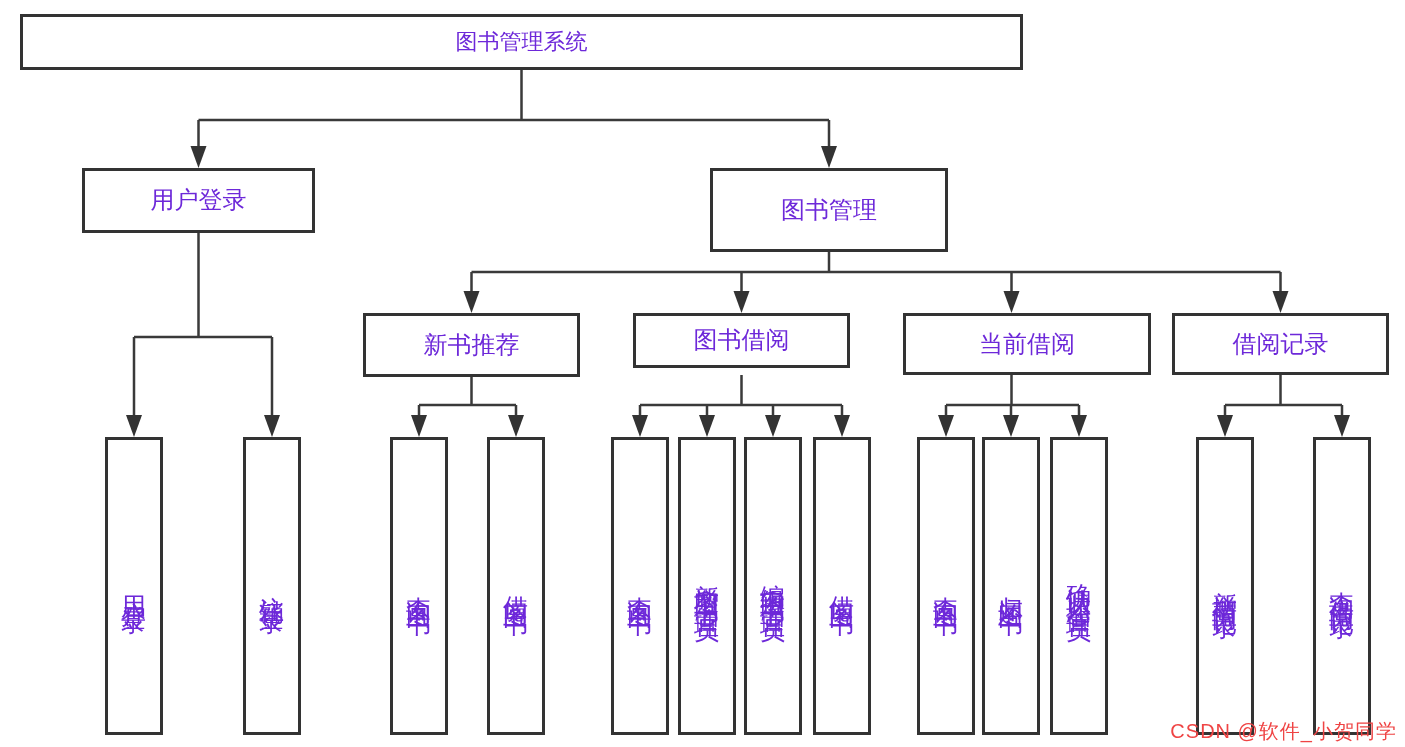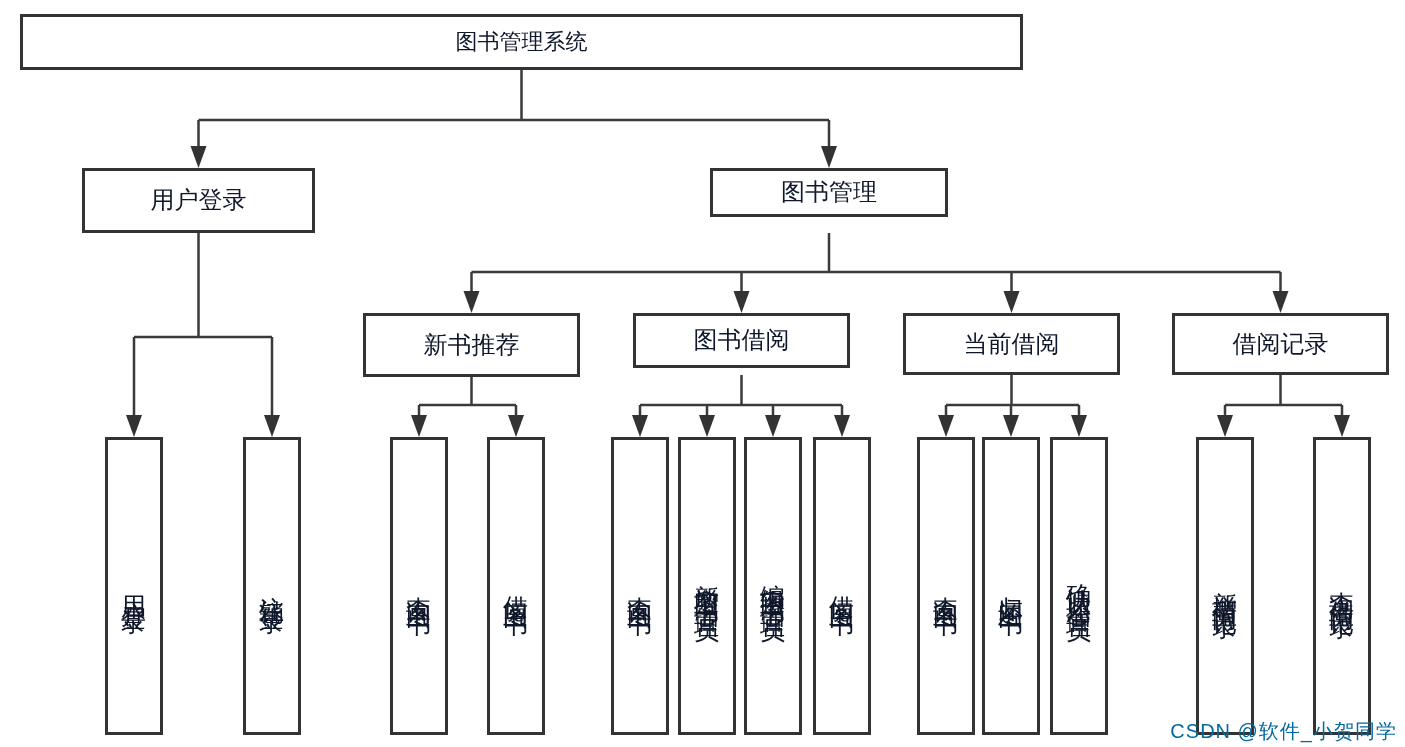--- a/index.html
+++ b/index.html
@@ -20,41 +20,41 @@
     left: 0;
     top: 0;
     width: 1405px;
     height: 747px;
   }
   .node {
     position: absolute;
     box-sizing: border-box;
     background: #ffffff;
     border: 3px solid #333333;
-    color: #0f172a;
+    color: #6d28d9;
     display: flex;
     align-items: center;
     justify-content: center;
     text-align: center;
     line-height: 1.2;
   }
   .node.root  { font-size: 22px; }
   .node.h     { font-size: 24px; }
   .node.v {
     writing-mode: vertical-rl;
     text-orientation: mixed;
     font-size: 25px;
     letter-spacing: 5px;
   }
   .watermark {
     position: absolute;
     right: 8px;
     bottom: 2px;
     font-size: 20px;
-    color: #0369a1;
+    color: #ef4444;
     letter-spacing: 1px;
     white-space: nowrap;
   }
 </style>
 </head>
 <body>
 
 <div class="stage">
 
   <svg class="wires" viewBox="0 0 1405 747" xmlns="http://www.w3.org/2000/svg">
@@ -95,25 +95,25 @@
       <polygon points="1003,415 1019,415 1011,437"></polygon>
       <polygon points="1071,415 1087,415 1079,437"></polygon>
       <polygon points="1217,415 1233,415 1225,437"></polygon>
       <polygon points="1334,415 1350,415 1342,437"></polygon>
     </g>
   </svg>
 
   <div class="node root" style="left:20px; top:14px; width:1003px; height:56px;">图书管理系统</div>
 
   <div class="node h" style="left:82px; top:168px; width:233px; height:65px;">用户登录</div>
-  <div class="node h" style="left:710px; top:168px; width:238px; height:49px;">图书管理</div>
+  <div class="node h" style="left:710px; top:168px; width:238px; height:84px;">图书管理</div>
 
   <div class="node h" style="left:363px; top:313px; width:217px; height:64px;">新书推荐</div>
   <div class="node h" style="left:633px; top:313px; width:217px; height:55px;">图书借阅</div>
-  <div class="node h" style="left:903px; top:313px; width:217px; height:62px;text-align:right;">当前借阅</div>
+  <div class="node h" style="left:903px; top:313px; width:248px; height:62px;text-align:right;">当前借阅</div>
   <div class="node h" style="left:1172px; top:313px; width:217px; height:62px;">借阅记录</div>
 
   <div class="node v" style="left:105px; top:437px; width:58px; height:298px;">用户登录</div>
   <div class="node v" style="left:243px; top:437px; width:58px; height:298px;">注销登录</div>
 
   <div class="node v" style="left:390px; top:437px; width:58px; height:298px;">查询图书</div>
   <div class="node v" style="left:487px; top:437px; width:58px; height:298px;">借阅图书</div>
 
   <div class="node v" style="left:611px; top:437px; width:58px; height:298px;">查询图书</div>
   <div class="node v" style="left:678px; top:437px; width:58px; height:298px;">新增图书（管理员）</div>

